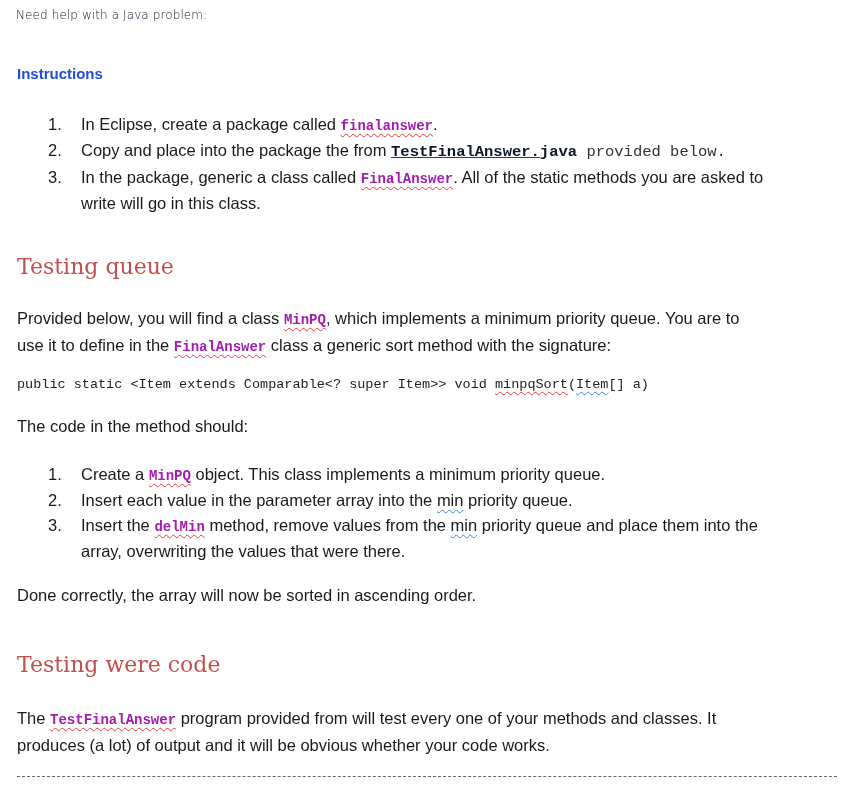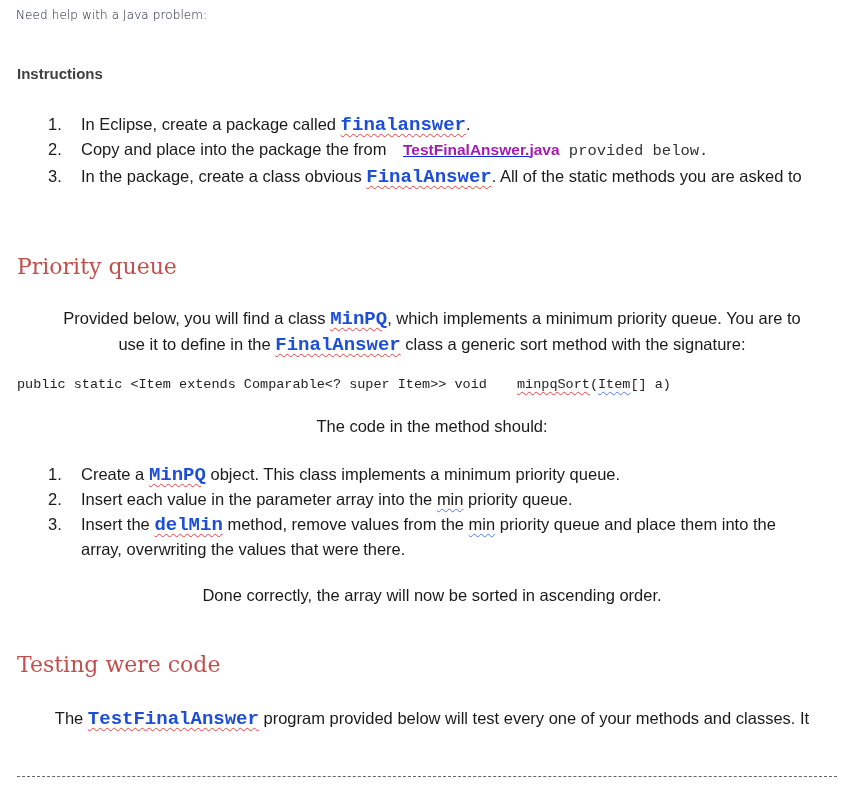--- a/index.html
+++ b/index.html
@@ -7,55 +7,54 @@
       width: 866px; height: 796px; overflow: hidden; position: relative;
       font-family: "DejaVu Sans", sans-serif; color: #111;
     }
     .intro {
       position: absolute; left: 16px; top: 8px;
       font-family: "DejaVu Sans", sans-serif; font-size: 12px; font-weight: 300;
       color: #0f172a; letter-spacing: 0.1px;
     }
     .instr-title {
       position: absolute; left: 17px; top: 65px;
-      font-family: "Liberation Sans", sans-serif; font-size: 15px; font-weight: bold; color: #404040;
+      font-family: "Liberation Sans", sans-serif; font-size: 15px; font-weight: bold; color: #1d4ed8;
     }
     .ol {
       position: absolute; left: 48px; width: 800px;
       font-family: "Liberation Sans", sans-serif; font-size: 16.5px; color: #1a1a1a;
     }
     .li { position: relative; padding-left: 33px; line-height: 24.3px; }
     .li .num { position: absolute; left: 0; top: 0; }
     .code {
-      font-family: "Liberation Mono", monospace; font-weight: bold; color: #1d4ed8;
+      font-family: "Liberation Mono", monospace; font-weight: bold; color: #a21caf;
       text-decoration: underline wavy #e04040; text-decoration-thickness: 1px;
-      text-underline-offset: 3px; font-size: 19px;
+      text-underline-offset: 3px; font-size: 14px;
     }
     .link {
-      font-family: Liberation Sans, sans-serif; font-weight: bold; color: #a21caf; font-size: 15.5px; margin-left: 12px;
+      font-family: Liberation Mono, monospace; font-weight: bold; color: #0f172a; font-size: 15.5px;
     }
     .link .ul { text-decoration: underline; text-decoration-color: #0a2ee0; }
     .mono {
       font-family: "Liberation Mono", monospace; color: #333; font-size: 15.5px;
     }
     .wavy-blue {
       text-decoration: underline wavy #4a7fe0; text-decoration-thickness: 1px; text-underline-offset: 3px;
     }
     .wavy-red {
-      text-decoration: underline wavy #e04040; text-decoration-thickness: 1px; text-underline-offset: 3px; margin-left: 22px;
+      text-decoration: underline wavy #e04040; text-decoration-thickness: 1px; text-underline-offset: 3px;
     }
     .heading {
       position: absolute; left: 17px;
       font-family: "DejaVu Serif", serif; font-size: 22px; color: #c0504d; font-weight: normal;
     }
     .para {
       position: absolute; left: 17px; width: 830px;
       font-family: "Liberation Sans", sans-serif; font-size: 16.5px; color: #1a1a1a;
       line-height: 24.5px;
-      text-align: center;
     }
     .sig {
       position: absolute; left: 17px; top: 377px;
       font-family: "Liberation Mono", monospace; font-size: 13.5px; color: #222; white-space: pre;
     }
     .dashed {
       position: absolute; left: 17px; top: 776px; width: 820px; height: 0;
       border-top: 1px dashed #666;
     }
   </style>
@@ -70,25 +69,26 @@
   <div class="li">
     <span class="num">1.</span>
     <span>In Eclipse, create a package called </span><span class="code">finalanswer</span><span>.</span>
   </div>
   <div class="li">
     <span class="num">2.</span>
     <span>Copy and place into the package the from </span><span class="link"><span class="ul">TestFinalAnswer.</span><span>java</span></span><span class="mono"> provided below.</span>
   </div>
   <div class="li">
     <span class="num">3.</span>
-    <span>In the package, create a class obvious </span><span class="code">FinalAnswer</span><span>. All of the static methods you are asked to</span><br>
+    <span>In the package, generic a class called </span><span class="code">FinalAnswer</span><span>. All of the static methods you are asked to</span><br>
+    <span>write will go in this class.</span>
   </div>
 </div>
 
-<div class="heading" style="top:254px;">Priority queue</div>
+<div class="heading" style="top:254px;">Testing queue</div>
 
 <div class="para" style="top:306px;">
   <span>Provided below, you will find a class </span><span class="code">MinPQ</span><span>, which implements a minimum priority queue. You are to</span><br>
   <span>use it to define in the </span><span class="code">FinalAnswer</span><span> class a generic sort method with the signature:</span>
 </div>
 
 <div class="sig"><span>public static &lt;Item extends Comparable&lt;? super Item&gt;&gt; void </span><span class="wavy-red">minpqSort</span><span>(</span><span class="wavy-blue">Item</span><span>[] a)</span></div>
 
 <div class="para" style="top:414px;">The code in the method should:</div>
 
@@ -106,16 +106,17 @@
     <span>Insert the </span><span class="code">delMin</span><span> method, remove values from the </span><span class="wavy-blue">min</span><span> priority queue and place them into the</span><br>
     <span>array, overwriting the values that were there.</span>
   </div>
 </div>
 
 <div class="para" style="top:583px;">Done correctly, the array will now be sorted in ascending order.</div>
 
 <div class="heading" style="top:652px;">Testing were code</div>
 
 <div class="para" style="top:706px;">
-  <span>The </span><span class="code">TestFinalAnswer</span><span> program provided below will test every one of your methods and classes. It</span><br>
+  <span>The </span><span class="code">TestFinalAnswer</span><span> program provided from will test every one of your methods and classes. It</span><br>
+  <span>produces (a lot) of output and it will be obvious whether your code works.</span>
 </div>
 
 <div class="dashed"></div>
 
 </body></html>

